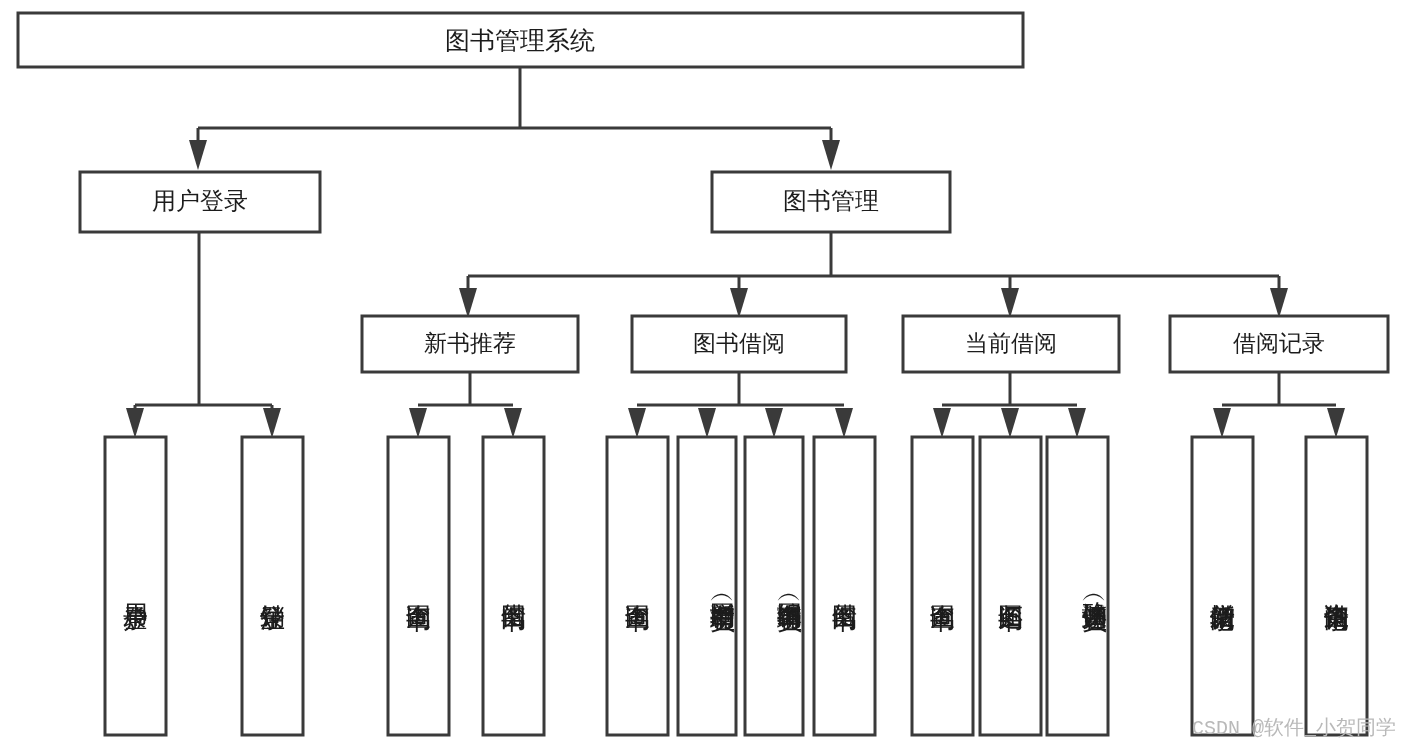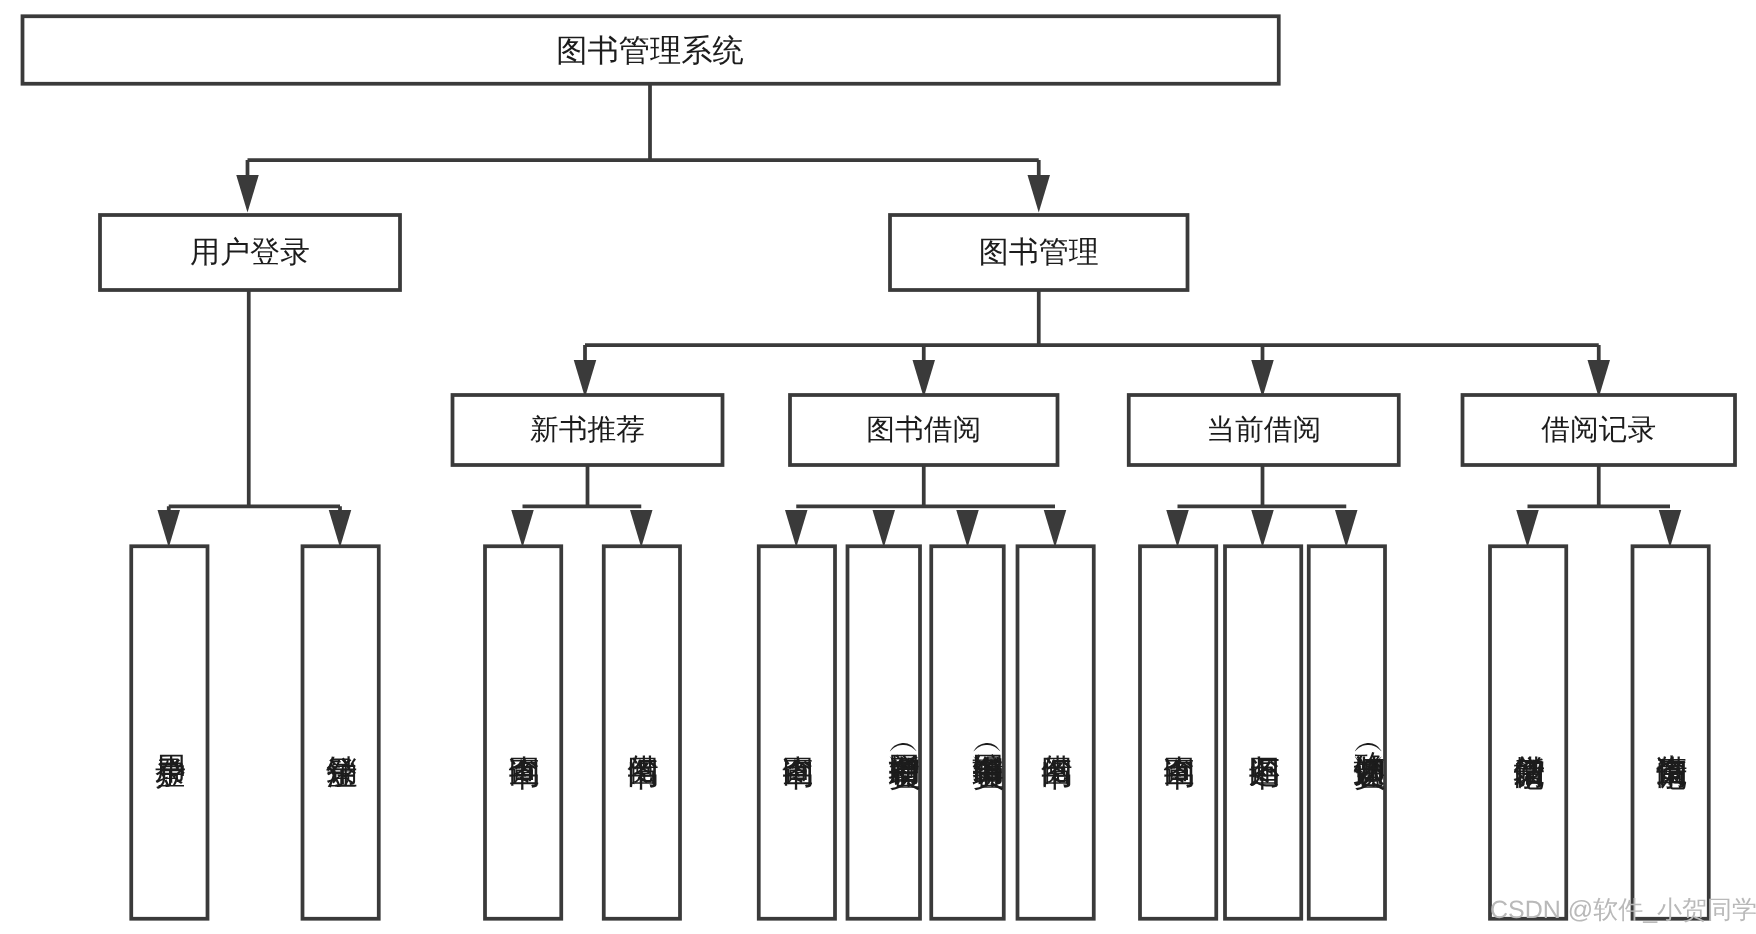--- a/index.html
+++ b/index.html
@@ -30,21 +30,21 @@
     font-family:"Liberation Sans","DejaVu Sans",sans-serif;
     font-size:25px;line-height:1.08;
     color:#1c1c1c;
     letter-spacing:1px;
     white-space:pre;
     user-select:none;
     pointer-events:none;
   }
   .watermark{
     position:absolute;
-    font-family:Liberation Sans, sans-serif;
+    font-family:Liberation Mono, monospace;
     font-size:20px;
     color:#b9b9b9;
     white-space:nowrap;
     user-select:none;
   }
 </style>
 </head>
 <body>
 
 <div id="stage">

